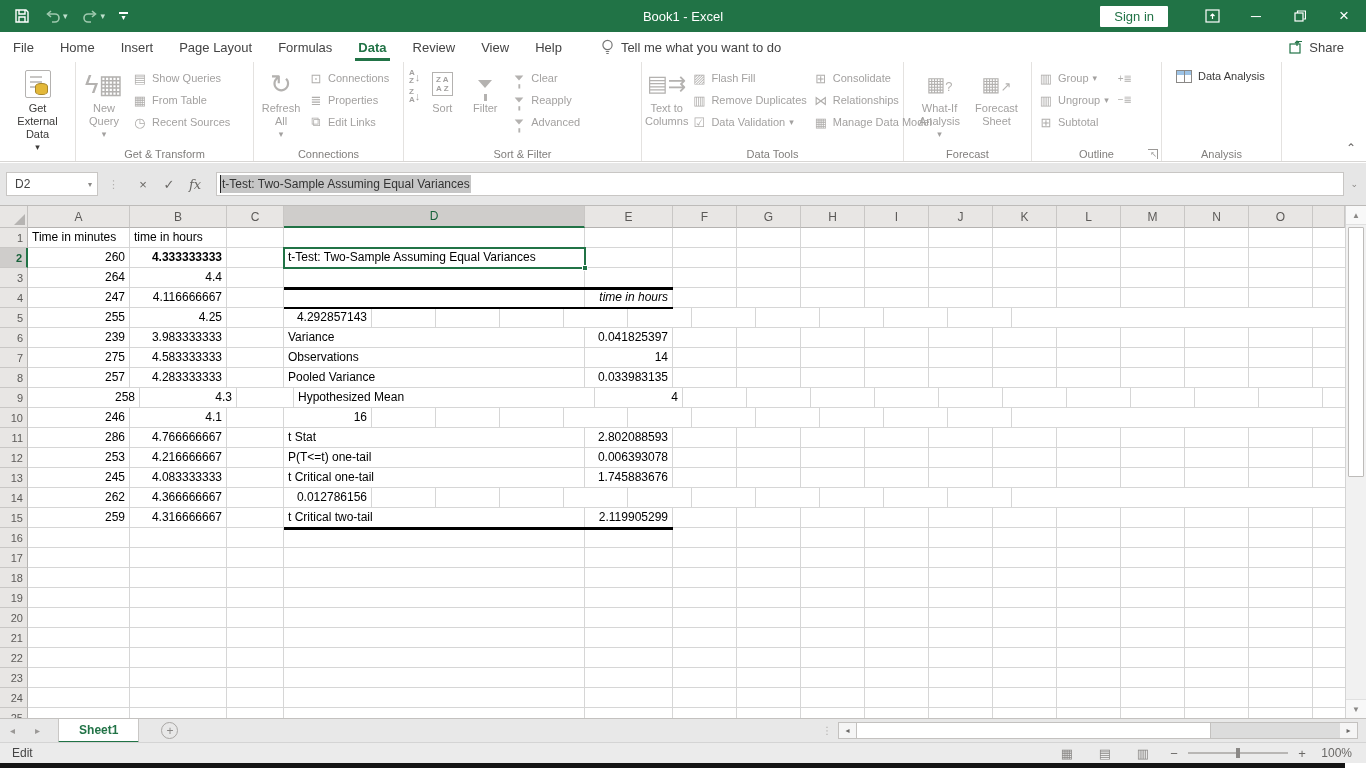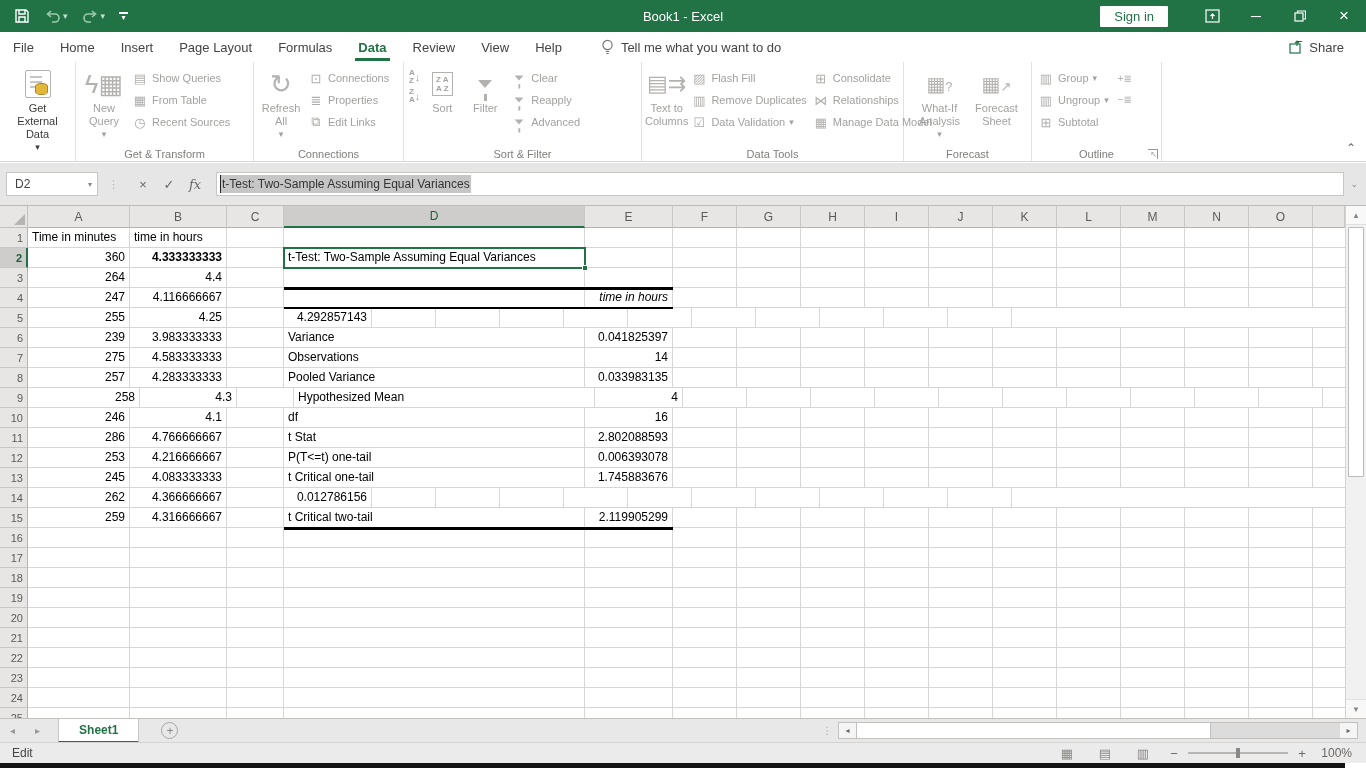--- a/index.html
+++ b/index.html
@@ -385,20 +385,29 @@
       </div>
       <div class="outline-mini">
         <span>+≣</span>
         <span>−≣</span>
       </div>
     </div>
     <div class="rg-label">Outline</div>
     <span class="launcher">↘</span>
   </div>
 
+  <div class="rg" style="width:120px;border-right:1px solid #e4e2e0;">
+    <div class="rg-body" style="padding-left:8px;">
+      <div class="sitem en">
+          <span class="da-icon"></span>
+          <span>Data Analysis</span>
+        </div>
+    </div>
+    <div class="rg-label">Analysis</div>
+  </div>
 
   <div style="flex:1;position:relative;">
     <span class="collapse">⌃</span>
   </div>
 </div>
 
 <div class="fbar">
   <div class="namebox">
     <span>D2</span>
     <span class="nb-arrow">▾</span>
@@ -447,21 +456,21 @@
       <div class="cell" style="width: 64px;"></div>
       <div class="cell" style="width: 64px;"></div>
       <div class="cell" style="width: 64px;"></div>
       <div class="cell" style="width: 64px;"></div>
       <div class="cell" style="width: 64px;"></div>
       <div class="cell" style="width: 64px;"></div>
       <div class="cell" style="flex: 1 1 0%; border-right: none;"></div>
     </div>
     <div class="grow">
       <div class="rhead active">2</div>
-      <div class="cell num" style="width: 102px;">360</div>
+      <div class="cell num" style="width: 102px;">260</div>
       <div class="cell num" style="width: 97px; font-weight: bold;">4.333333333</div>
       <div class="cell" style="width: 57px;"></div>
       <div class="cell" style="width: 301px;">t-Test: Two-Sample Assuming Equal Variances</div>
       <div class="cell" style="width: 88px;"></div>
       <div class="cell" style="width: 64px;"></div>
       <div class="cell" style="width: 64px;"></div>
       <div class="cell" style="width: 64px;"></div>
       <div class="cell" style="width: 64px;"></div>
       <div class="cell" style="width: 64px;"></div>
       <div class="cell" style="width: 64px;"></div>
@@ -601,21 +610,20 @@
       <div class="cell" style="width: 64px;"></div>
       <div class="cell" style="width: 64px;"></div>
       <div class="cell" style="width: 64px;"></div>
       <div class="cell" style="flex: 1 1 0%; border-right: none;"></div>
     </div>
     <div class="grow">
       <div class="rhead">10</div>
       <div class="cell num" style="width: 102px;">246</div>
       <div class="cell num" style="width: 97px;">4.1</div>
       <div class="cell" style="width: 57px;"></div>
-      <div class="cell" style="width: 301px;">df</div>
       <div class="cell num" style="width: 88px;">16</div>
       <div class="cell" style="width: 64px;"></div>
       <div class="cell" style="width: 64px;"></div>
       <div class="cell" style="width: 64px;"></div>
       <div class="cell" style="width: 64px;"></div>
       <div class="cell" style="width: 64px;"></div>
       <div class="cell" style="width: 64px;"></div>
       <div class="cell" style="width: 64px;"></div>
       <div class="cell" style="width: 64px;"></div>
       <div class="cell" style="width: 64px;"></div>

